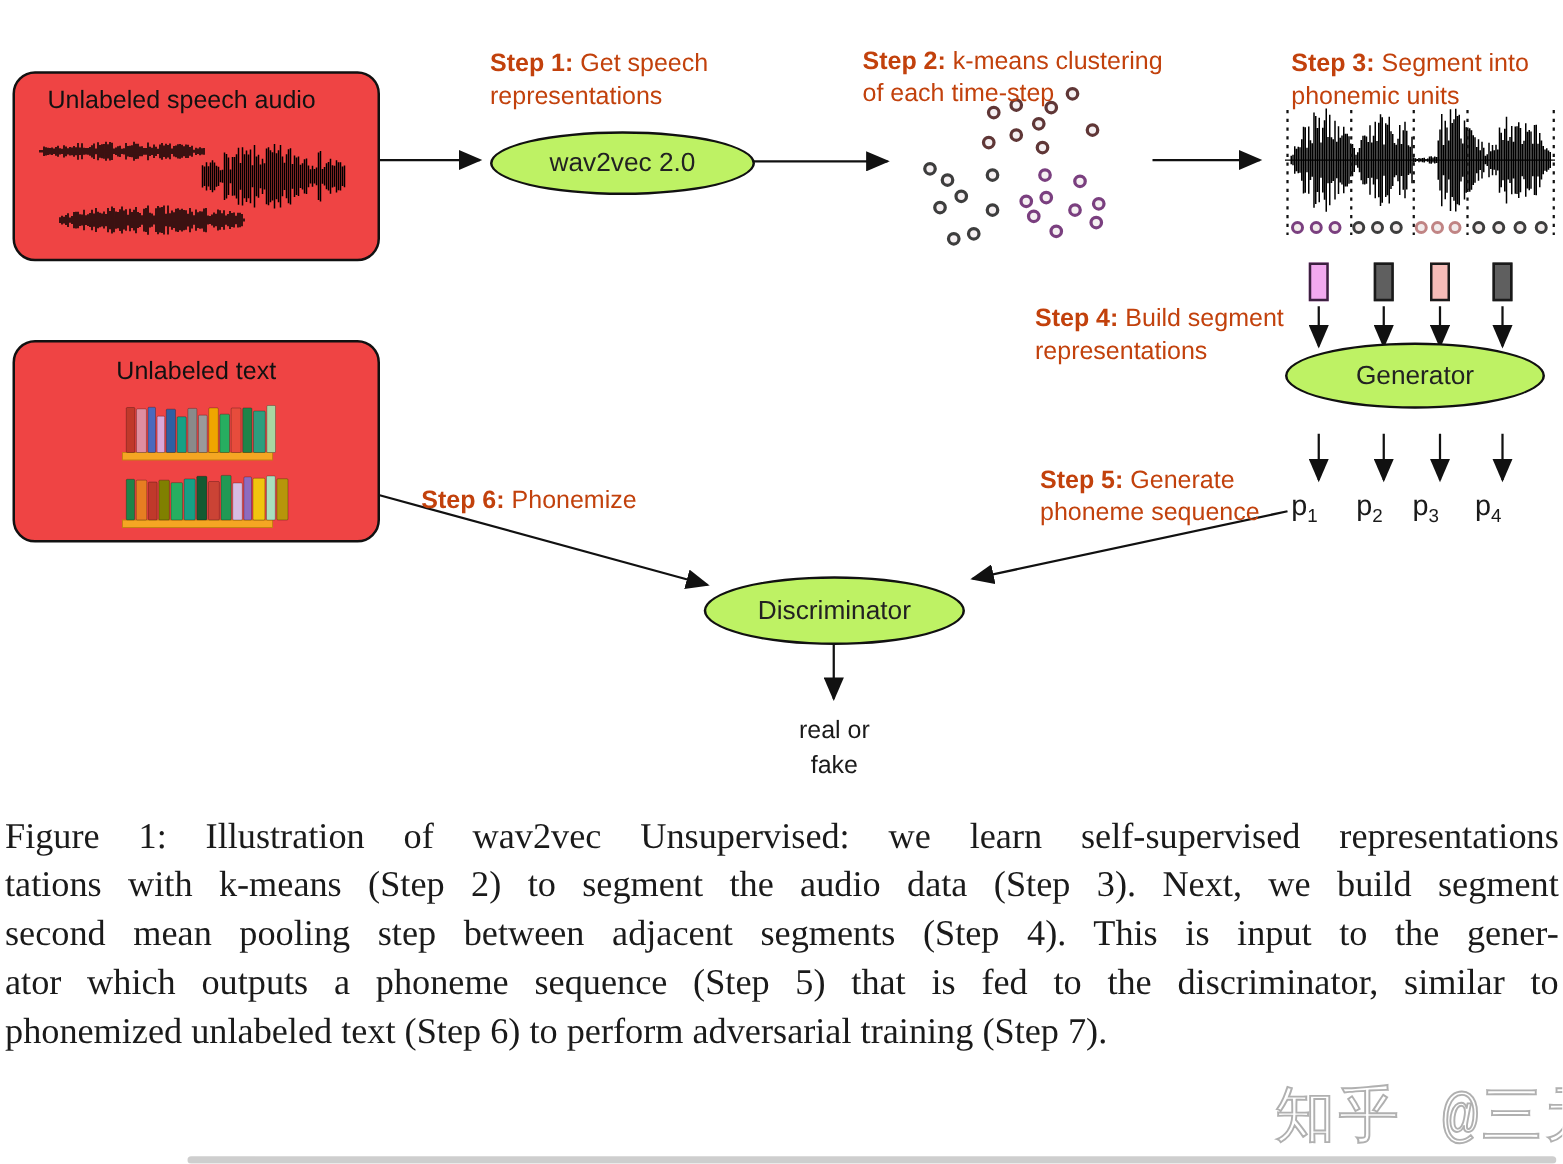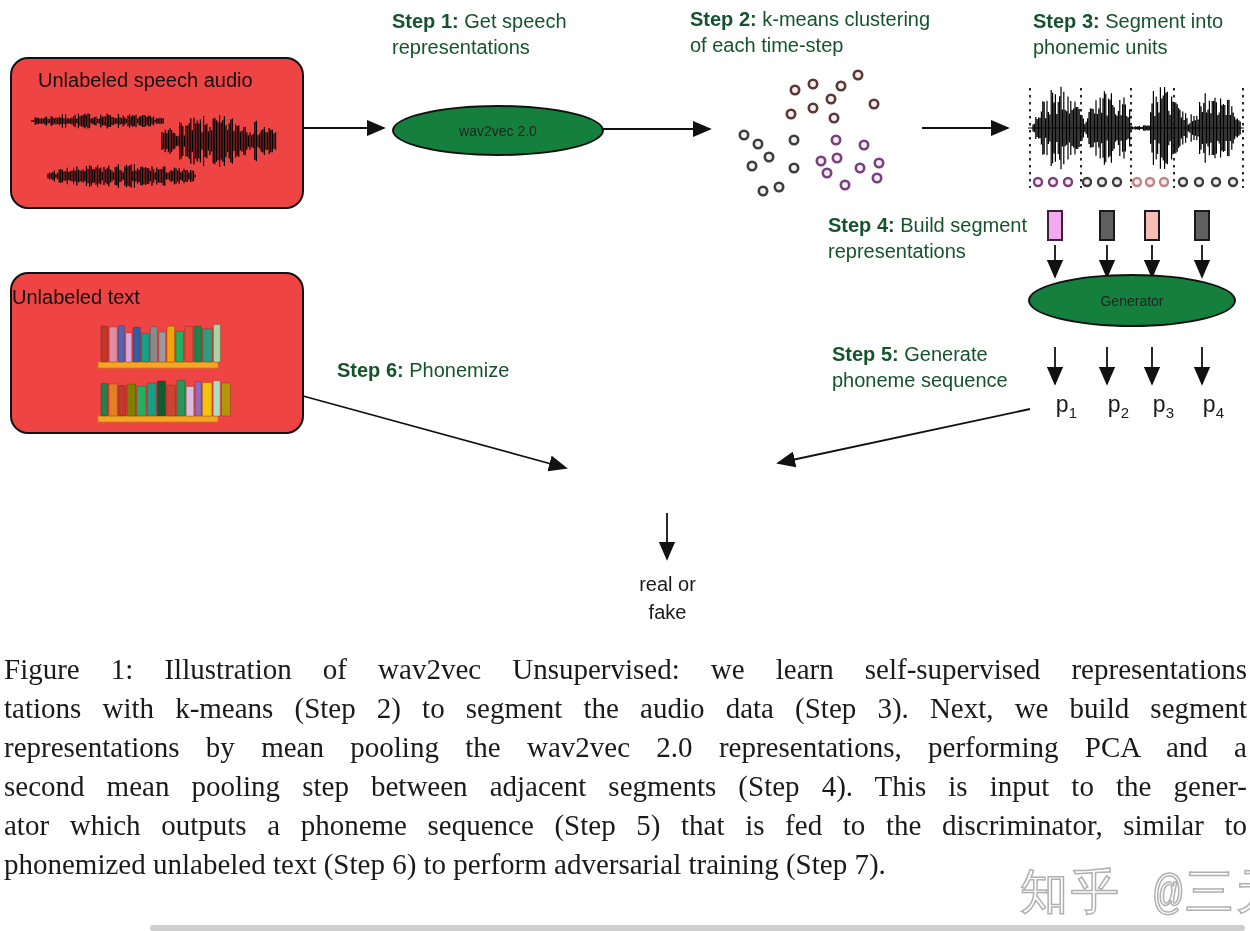--- a/index.html
+++ b/index.html
@@ -1,26 +1,26 @@
 <!DOCTYPE html>
 <html><head>
 <meta charset="utf-8">
 <style>
   html,body{margin:0;padding:0;background:#ffffff;}
   #page{position:relative;width:1250px;height:931px;background:#fff;overflow:hidden;
         font-family:"Liberation Sans",sans-serif;color:#111;}
   .abs{position:absolute;}
   .roundbox{position:absolute;border:2.5px solid #111;border-radius:18px;background:#ef4444;}
   .boxlabel{font-size:20px;color:#111;}
-  .node{position:absolute;border:2px solid #111;border-radius:50%;background:#15803d;
-        display:flex;align-items:center;justify-content:center;font-size:14px;color:#222;}
-  .step{position:absolute;font-size:20px;line-height:26px;color:#14532d;white-space:nowrap;}
+  .node{position:absolute;border:2px solid #111;border-radius:50%;background:#bef264;
+        display:flex;align-items:center;justify-content:center;font-size:21px;color:#222;}
+  .step{position:absolute;font-size:20px;line-height:26px;color:#c2410c;white-space:nowrap;margin-top:30px;}
   .step b{font-weight:bold;}
   .segrect{position:absolute;width:16px;height:31px;border:2px solid #1a1a1a;box-sizing:border-box;}
-  .plabel{position:absolute;font-size:23px;color:#1a1a1a;width:44px;text-align:right;}
+  .plabel{position:absolute;font-size:23px;color:#1a1a1a;width:44px;text-align:left;}
   .plabel sub{font-size:15px;}
   .outlabel{position:absolute;font-size:20px;line-height:28px;text-align:center;color:#1a1a1a;}
   #caption{position:absolute;left:4px;top:650px;width:1243px;
            font-family:"Liberation Serif",serif;font-size:29px;color:#1a1a1a;}
   .capline{width:100%;line-height:39px;text-align:justify;text-align-last:justify;white-space:normal;}
   .capline.last{text-align-last:left;}
   #watermark{position:absolute;left:1020px;top:860px;font-size:48px;letter-spacing:3px;
              color:rgba(255,255,255,0.6);-webkit-text-stroke:1.5px rgba(150,150,150,0.75);
              font-family:Liberation Mono, monospace;white-space:nowrap;}
   #bottom-strip{position:absolute;left:150px;top:925px;width:1095px;height:6px;
@@ -116,20 +116,23 @@
   <div class="step" style="left:337px;top:357px;">
     <b>Step 6:</b><span> Phonemize</span>
   </div>
 
   <div class="node" style="left:392px;top:105px;width:208px;height:47px;">
     <span>wav2vec 2.0</span>
   </div>
   <div class="node" style="left:1028px;top:274px;width:204px;height:49px;">
     <span>Generator</span>
   </div>
+  <div class="node" style="left:563px;top:461px;width:205px;height:51px;">
+    <span>Discriminator</span>
+  </div>
 
   <svg id="segment-wave-svg" style="left:1020px;top:85px;" width="230" height="110">
       <path d="M13.0,39.6V46.4M14.4,38.8V47.2M15.8,32.0V54.0M17.2,34.0V52.0M18.6,32.4V53.6M20.0,32.8V53.2M21.4,26.4V59.6M22.8,16.3V69.7M24.2,16.8V69.2M25.6,33.2V52.8M27.0,16.1V69.9M28.4,27.1V58.9M29.8,29.6V56.4M31.2,4.9V81.1M32.6,7.8V78.2M34.0,17.4V68.6M35.4,9.2V76.8M36.8,28.9V57.1M38.2,17.1V68.9M39.6,11.2V74.8M41.0,1.7V84.3M42.4,24.5V61.5M43.8,6.8V79.2M45.2,24.7V61.3M46.6,26.3V59.7M48.0,11.5V74.5M49.4,28.4V57.6M50.8,15.9V70.1M52.2,25.1V60.9M53.6,23.4V62.6M55.0,16.4V69.6M56.4,21.9V64.1M57.8,21.9V64.1M59.2,24.0V62.0M60.6,29.8V56.2M62.0,30.1V55.9M63.4,33.4V52.6M64.8,38.8V47.2M66.2,36.8V49.2M67.6,33.3V52.7M69.0,26.9V59.1M70.4,23.6V62.4M71.8,23.4V62.6M73.2,24.1V61.9M74.6,28.6V57.4M76.0,15.2V70.8M77.4,28.9V57.1M78.8,23.5V62.5M80.2,12.4V73.6M81.6,27.7V58.3M83.0,13.2V72.8M84.4,6.3V79.7M85.8,8.8V77.2M87.2,30.5V55.5M88.6,13.5V72.5M90.0,14.8V71.2M91.4,8.3V77.7M92.8,19.9V66.1M94.2,22.2V63.8M95.6,29.3V56.7M97.0,30.8V55.2M98.4,26.0V60.0M99.8,15.0V71.0M101.2,30.2V55.8M102.6,19.2V66.8M104.0,12.4V73.6M105.4,19.5V66.5M106.8,31.1V54.9M108.2,32.3V53.7M109.6,24.4V61.6M111.0,40.8V45.2M112.4,41.5V44.5M113.8,42.2V43.8M115.2,41.3V44.7M116.6,41.8V44.2M118.0,41.3V44.7M119.4,41.1V44.9M120.8,42.1V43.9M122.2,41.7V44.3M123.6,40.2V45.8M125.0,40.0V46.0M126.4,41.0V45.0M127.8,40.2V45.8M129.2,40.6V45.4M130.6,27.3V58.7M132.0,18.6V67.4M133.4,6.1V79.9M134.8,30.9V55.1M136.2,11.6V74.4M137.6,16.9V69.1M139.0,27.4V58.6M140.4,2.3V83.7M141.8,13.4V72.6M143.2,10.4V75.6M144.6,1.9V84.1M146.0,7.7V78.3M147.4,6.8V79.2M148.8,25.8V60.2M150.2,29.7V56.3M151.6,11.4V74.6M153.0,16.8V69.2M154.4,18.8V67.2M155.8,17.6V68.4M157.2,19.2V66.8M158.6,23.1V62.9M160.0,24.8V61.2M161.4,32.5V53.5M162.8,26.4V59.6M164.2,35.1V50.9M165.6,28.3V57.7M167.0,33.2V52.8M168.4,39.6V46.4M169.8,38.3V47.7M171.2,29.2V56.8M172.6,35.9V50.1M174.0,30.9V55.1M175.4,35.2V50.8M176.8,30.8V55.2M178.2,34.6V51.4M179.6,16.9V69.1M181.0,21.2V64.8M182.4,26.9V59.1M183.8,17.9V68.1M185.2,8.3V77.7M186.6,27.5V58.5M188.0,24.6V61.4M189.4,15.7V70.3M190.8,28.3V57.7M192.2,16.1V69.9M193.6,15.9V70.1M195.0,12.7V73.3M196.4,17.3V68.7M197.8,30.1V55.9M199.2,27.6V58.4M200.6,13.6V72.4M202.0,20.3V65.7M203.4,18.9V67.1M204.8,20.1V65.9M206.2,30.0V56.0M207.6,15.0V71.0M209.0,14.8V71.2M210.4,29.9V56.1M211.8,21.3V64.7M213.2,27.4V58.6M214.6,31.7V54.3M216.0,34.5V51.5M217.4,33.6V52.4M218.8,35.3V50.7M220.2,36.6V49.4" stroke="#000" stroke-width="1.2" fill="none"></path>
       <path d="M8,43H224" stroke="#000" stroke-width="1"></path>
       <path d="M10,3V103" stroke="#111" stroke-width="1.8" stroke-dasharray="2.5 4.5"></path>
       <path d="M61,3V103" stroke="#111" stroke-width="1.8" stroke-dasharray="2.5 4.5"></path>
       <path d="M111,3V103" stroke="#111" stroke-width="1.8" stroke-dasharray="2.5 4.5"></path>
       <path d="M154,3V103" stroke="#111" stroke-width="1.8" stroke-dasharray="2.5 4.5"></path>
       <path d="M223,3V103" stroke="#111" stroke-width="1.8" stroke-dasharray="2.5 4.5"></path>
       <circle cx="18" cy="97" r="4" fill="#f2ecec" stroke="#7a3f7f" stroke-width="2.4"></circle>
@@ -153,21 +156,21 @@
   <div class="segrect" style="left: 1194px; top: 210px; background: rgb(95, 95, 95); border-color: rgb(26, 26, 26);"></div>
 
   <div id="p-row">
       <div class="plabel" style="left: 1033px; top: 391px;"><span>p</span><sub>1</sub></div>
       <div class="plabel" style="left: 1085px; top: 391px;"><span>p</span><sub>2</sub></div>
       <div class="plabel" style="left: 1130px; top: 391px;"><span>p</span><sub>3</sub></div>
       <div class="plabel" style="left: 1180px; top: 391px;"><span>p</span><sub>4</sub></div>
     </div>
 
   <div class="roundbox" style="left:10px;top:272px;width:290px;height:158px;">
-    <div class="boxlabel abs" style="left:0;top:12px;width:100%;text-align:left;">Unlabeled text</div>
+    <div class="boxlabel abs" style="left:0;top:12px;width:100%;text-align:center;">Unlabeled text</div>
     <svg id="books-svg" style="left:84px;top:42px;" width="124" height="108" viewBox="0 0 124 108">
         <rect x="2" y="46" width="120" height="6" fill="#f5a623" stroke="#c77f12" stroke-width="0.8"></rect>
         <rect x="5.0" y="10.0" width="6.9" height="36.0" fill="#c0392b" stroke="rgba(0,0,0,0.35)" stroke-width="0.6" rx="0.8"></rect>
         <rect x="13.2" y="11.1" width="7.9" height="34.9" fill="#e08ea0" stroke="rgba(0,0,0,0.35)" stroke-width="0.6" rx="0.8"></rect>
         <rect x="22.4" y="9.8" width="6.0" height="36.2" fill="#4a69bd" stroke="rgba(0,0,0,0.35)" stroke-width="0.6" rx="0.8"></rect>
         <rect x="29.7" y="16.9" width="6.0" height="29.1" fill="#d9a7d9" stroke="rgba(0,0,0,0.35)" stroke-width="0.6" rx="0.8"></rect>
         <rect x="37.0" y="11.3" width="7.4" height="34.7" fill="#2e5fa3" stroke="rgba(0,0,0,0.35)" stroke-width="0.6" rx="0.8"></rect>
         <rect x="45.7" y="17.4" width="7.3" height="28.6" fill="#16a085" stroke="rgba(0,0,0,0.35)" stroke-width="0.6" rx="0.8"></rect>
         <rect x="54.3" y="10.7" width="7.2" height="35.3" fill="#8a8a8a" stroke="rgba(0,0,0,0.35)" stroke-width="0.6" rx="0.8"></rect>
         <rect x="62.8" y="16.1" width="6.9" height="29.9" fill="#9a9a9a" stroke="rgba(0,0,0,0.35)" stroke-width="0.6" rx="0.8"></rect>
@@ -196,21 +199,20 @@
   </div>
 
   <div class="outlabel" style="left:600px;top:570px;width:135px;">
     <span>real or</span><br>
     <span>fake</span>
   </div>
 
   <div id="caption">
     <div class="capline">Figure 1: Illustration of wav2vec Unsupervised: we learn self-supervised representations</div>
     <div class="capline">tations with k-means (Step 2) to segment the audio data (Step 3). Next, we build segment</div>
-    <div class="capline">representations by mean pooling the wav2vec 2.0 representations, performing PCA and a</div>
     <div class="capline">second mean pooling step between adjacent segments (Step 4). This is input to the gener-</div>
     <div class="capline">ator which outputs a phoneme sequence (Step 5) that is fed to the discriminator, similar to</div>
     <div class="capline last">phonemized unlabeled text (Step 6) to perform adversarial training (Step 7).</div>
   </div>
 
   <div id="watermark">知乎 @三元</div>
   <div id="bottom-strip"></div>
 </div>
 
 </body></html>

